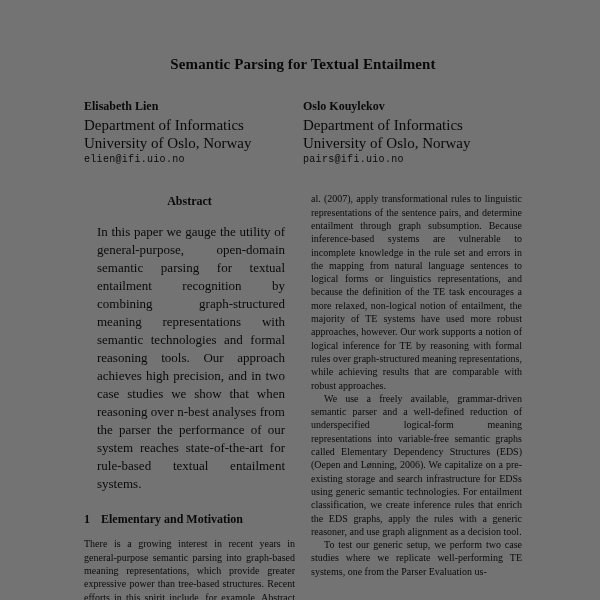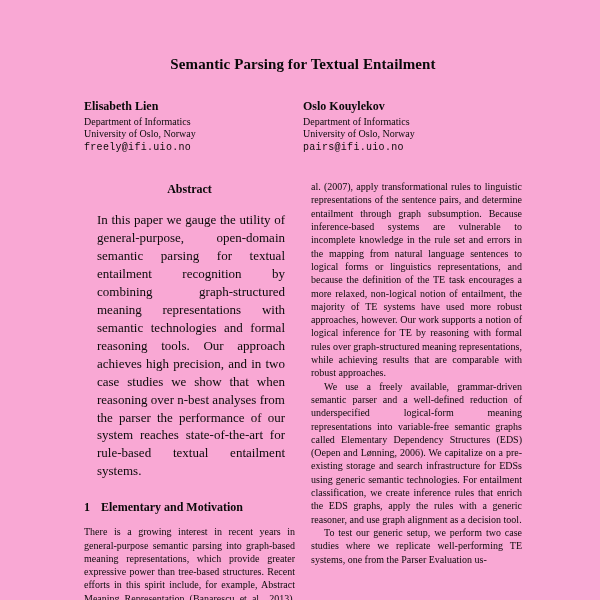--- a/index.html
+++ b/index.html
@@ -6,21 +6,21 @@
     margin: 0;
     padding: 0;
     background: #ffffff;
   }
   .page {
     position: relative;
     width: 600px;
     height: 600px;
     box-sizing: border-box;
     padding: 56px 78px 8px 84px;
-    background: #f9a8d4;
+    background: #737373;
     font-family: "Liberation Serif", "DejaVu Serif", serif;
     color: #0a0a0a;
     overflow: hidden;
   }
   .title {
     font-size: 15px;
     font-weight: bold;
     text-align: center;
     margin: 0 0 26px 0;
     letter-spacing: 0.1px;
@@ -34,21 +34,21 @@
     flex: 1;
     text-align: left;
     line-height: 1.22;
   }
   .author-name {
     font-weight: bold;
     font-size: 12px;
     margin-bottom: 2px;
   }
   .author-affil {
-    font-size: 10px;
+    font-size: 15px;
   }
   .author-email {
     font-family: "Liberation Mono", "DejaVu Sans Mono", monospace;
     font-size: 10px;
     margin-top: 2px;
     letter-spacing: 0.3px;
   }
   .columns {
     display: flex;
     gap: 16px;
@@ -95,21 +95,21 @@
 
 <div class="page">
 
   <h1 class="title">Semantic Parsing for Textual Entailment</h1>
 
   <div class="authors">
     <div class="author">
       <div class="author-name">Elisabeth Lien</div>
       <div class="author-affil">Department of Informatics</div>
       <div class="author-affil">University of Oslo, Norway</div>
-      <div class="author-email">freely@ifi.uio.no</div>
+      <div class="author-email">elien@ifi.uio.no</div>
     </div>
     <div class="author">
       <div class="author-name">Oslo Kouylekov</div>
       <div class="author-affil">Department of Informatics</div>
       <div class="author-affil">University of Oslo, Norway</div>
       <div class="author-email">pairs@ifi.uio.no</div>
     </div>
   </div>
 
   <div class="columns">

